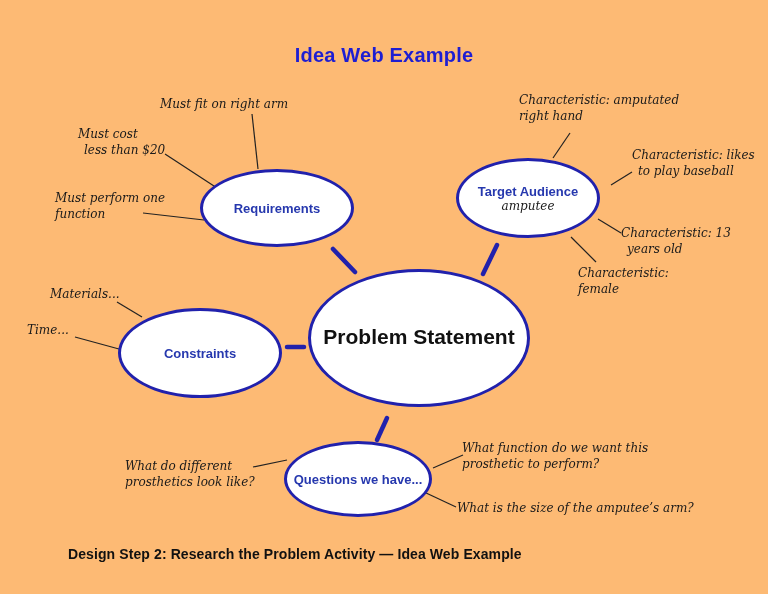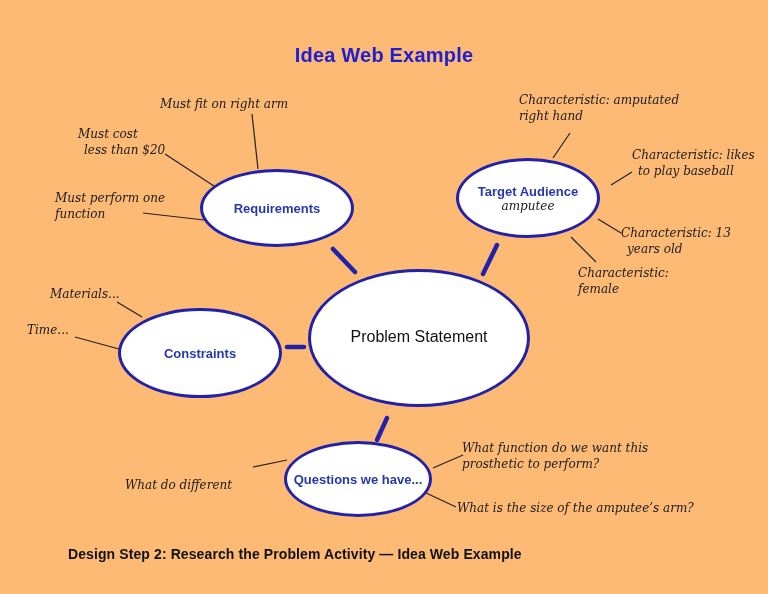--- a/index.html
+++ b/index.html
@@ -47,22 +47,22 @@
   }
   .node-sublabel {
     font-family: "DejaVu Serif", serif;
     font-style: italic;
     font-size: 12px;
     color: #1a1a1a;
     margin-top: 0;
     white-space: nowrap;
   }
   .problem-heading {
-    font-size: 16px;
-    font-weight: normal;
+    font-size: 21px;
+    font-weight: bold;
     color: #111111;
     white-space: nowrap;
     margin-bottom: 3px;
   }
   .problem-text {
     font-family: "DejaVu Serif", serif;
     font-style: italic;
     font-size: 10.5px;
     color: #1a1a1a;
     line-height: 19px;
@@ -175,22 +175,23 @@
   </div>
 
   <div class="annotation" style="left:50px; top:286px;">
     <span class="aline">Materials...</span>
   </div>
 
   <div class="annotation" style="left:27px; top:322px;">
     <span class="aline">Time...</span>
   </div>
 
-  <div class="annotation" style="left:125px; top:477px;">
+  <div class="annotation" style="left:125px; top:458px;">
     <span class="aline">What do different</span>
+    <span class="aline">prosthetics look like?</span>
   </div>
 
   <div class="annotation" style="left:462px; top:440px;">
     <span class="aline">What function do we want this</span>
     <span class="aline">prosthetic to perform?</span>
   </div>
 
   <div class="annotation" style="left:457px; top:500px;">
     <span class="aline">What is the size of the amputee’s arm?</span>
   </div>

